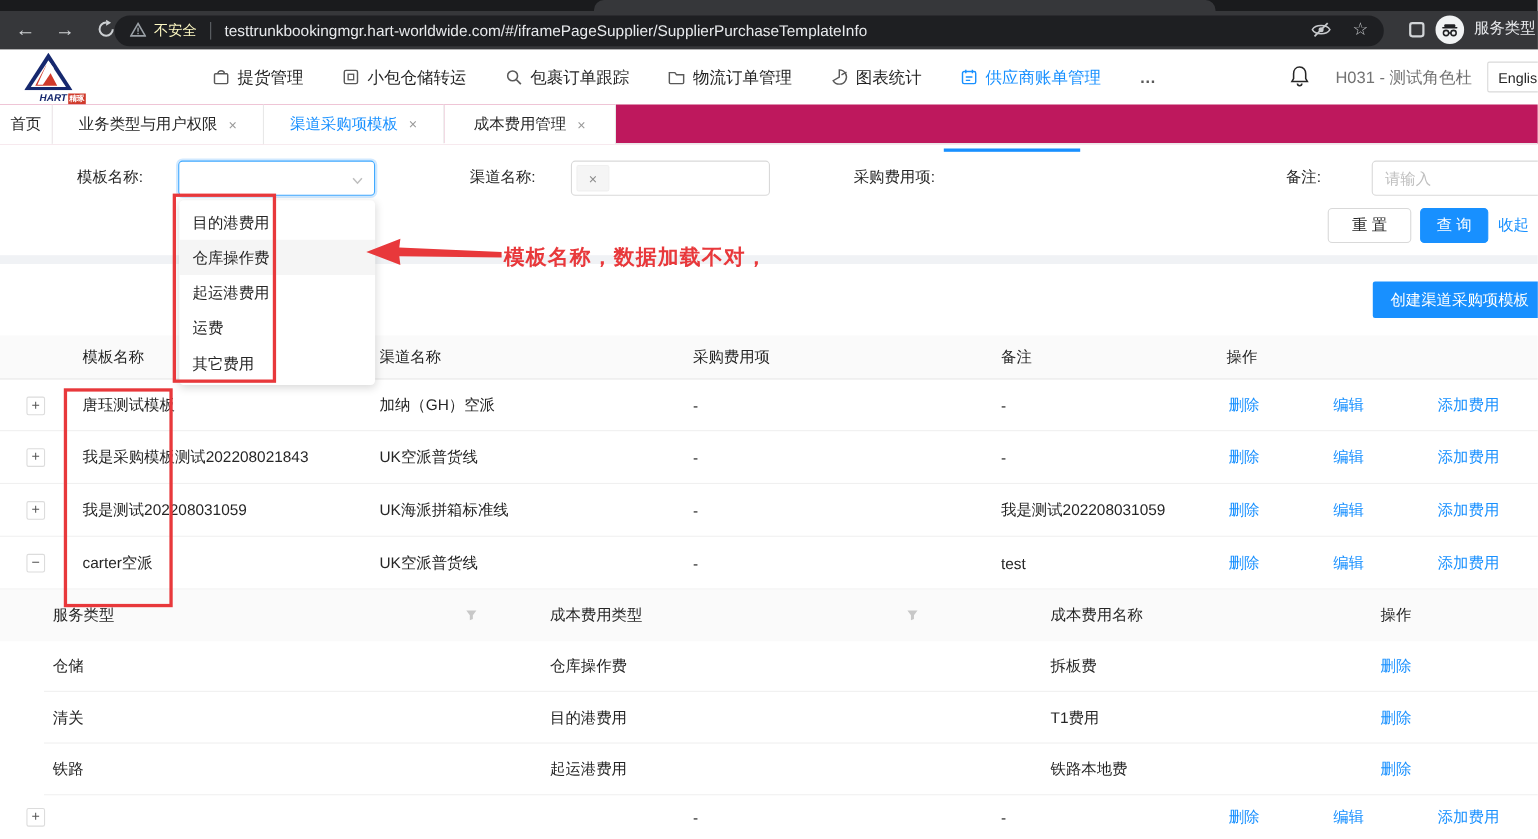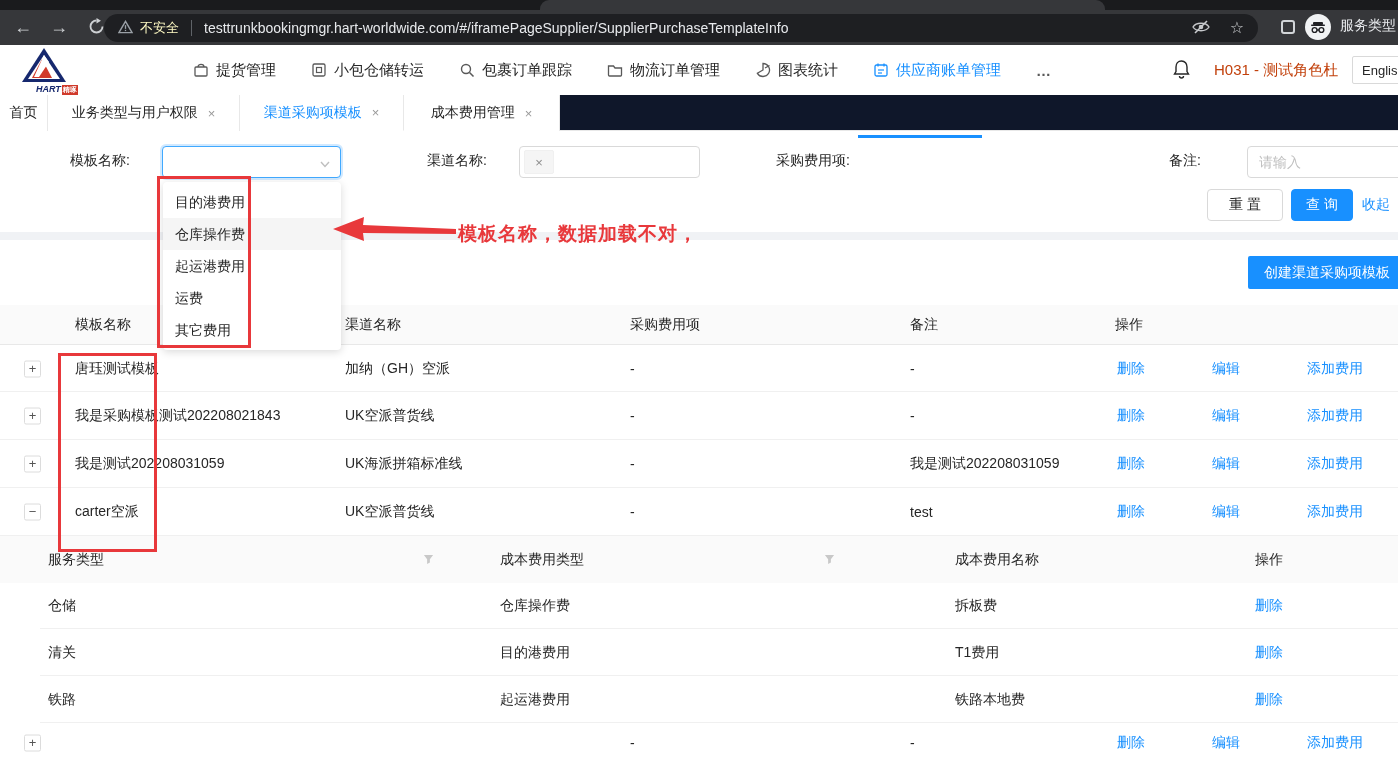--- a/index.html
+++ b/index.html
@@ -27,26 +27,26 @@
 .navbar{position:absolute;left:0;top:45px;width:100%;height:50px;background:#fff}
 .logo{position:absolute;left:22px;top:3px;width:56px;height:46px}
 .logotext{position:absolute;left:14px;top:36px;font-size:9px;font-weight:bold;font-style:italic;color:#16286e;white-space:nowrap}
 .logobadge{display:inline-block;background:#d03a2b;color:#fff;font-style:normal;font-size:7px;padding:0 1px;margin-left:1px}
 .navitems{position:absolute;left:193px;top:0;height:50px;display:flex;align-items:center;gap:35px}
 .navitem{display:flex;align-items:center;gap:7px;font-size:15px;color:#262626;cursor:pointer;white-space:nowrap}
 .navitem svg{flex:none}
 .navitem.active{color:#1890ff}
 .navunderline{position:absolute;left:858px;top:90px;width:124px;height:3px;background:#1890ff}
 .bell{position:absolute;left:1172px;top:14px;cursor:pointer}
-.username{position:absolute;left:1214px;top:16px;font-size:15px;color:#c2410c;white-space:nowrap}
+.username{position:absolute;left:1214px;top:16px;font-size:15px;color:#737373;white-space:nowrap}
 .langbtn{position:absolute;left:1352px;top:11px;width:64px;height:28px;border:1px solid #d9d9d9;border-radius:2px;
   font-size:13px;color:#262626;display:flex;align-items:center;justify-content:flex-start;padding-left:9px;background:#fff;cursor:pointer}
 
 
-.apptabs{position:absolute;left:0;top:95px;width:100%;height:36px;background:#0f172a;border-bottom:1px solid #e8e8e8;display:flex}
+.apptabs{position:absolute;left:0;top:95px;width:100%;height:36px;background:#be185d;border-bottom:1px solid #e8e8e8;display:flex}
 .apptab{height:36px;display:flex;align-items:center;justify-content:center;gap:10px;border-right:1px solid #e8e8e8;
   font-size:14px;color:#262626;cursor:pointer;background:#fff}
 .apptab .close{color:#999;font-size:13px}
 .apptab.active{color:#1890ff;border-bottom:1px solid #fff;margin-bottom:-1px}
 
 
 .flabel{position:absolute;top:152px;width:120px;text-align:center;color:#262626;font-size:14px;white-space:nowrap}
 .fctl{position:absolute;top:146px;height:32px;border:1px solid #d9d9d9;border-radius:4px;background:#fff}
 .fctl.focused{border-color:#40a9ff;box-shadow:0 0 0 2px rgba(24,144,255,.2);z-index:40}
 .chev{position:absolute;right:9px;top:10px}

